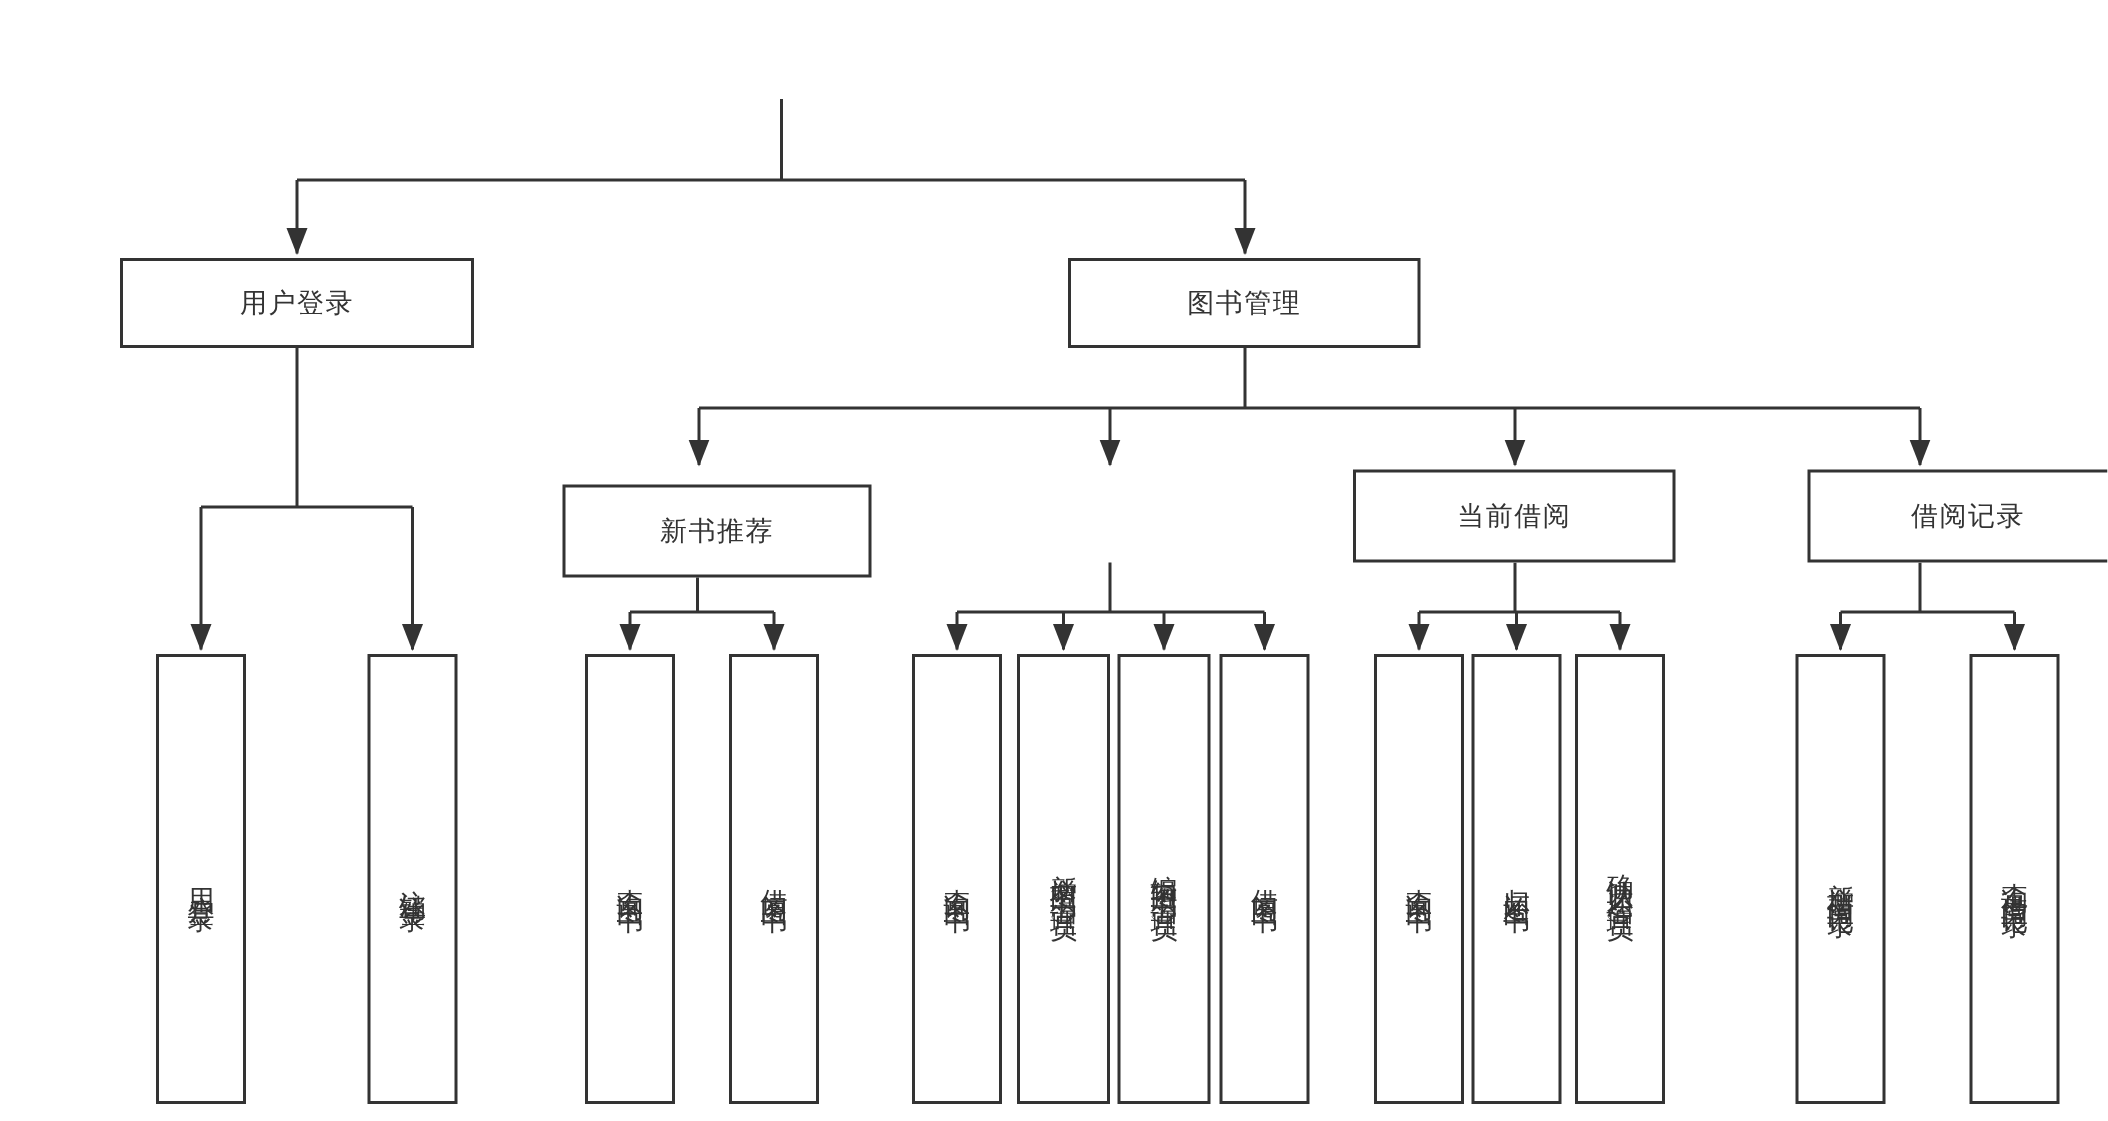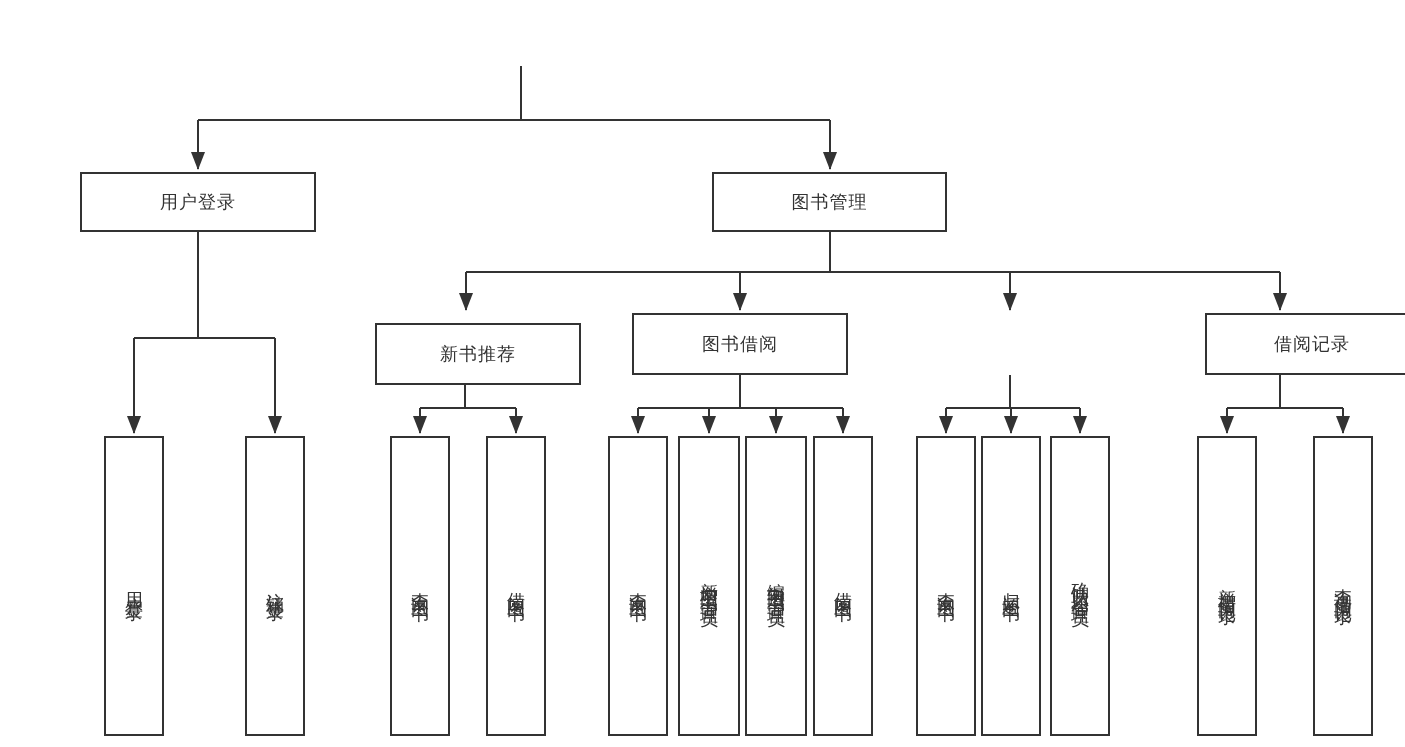--- a/index.html
+++ b/index.html
@@ -98,21 +98,21 @@
       <line x1="1227" y1="408" x2="1227" y2="433" marker-end="url(#arrow)"></line>
       <line x1="1343" y1="408" x2="1343" y2="433" marker-end="url(#arrow)"></line>
     </g>
   </svg>
 
 
   <div class="node hnode" style="left:80px; top:172px; width:236px; height:60px;">用户登录</div>
   <div class="node hnode" style="left:712px; top:172px; width:235px; height:60px;">图书管理</div>
 
   <div class="node hnode" style="left:362px; top:323px; width:206px; height:62px;margin-left:13px;">新书推荐</div>
-  <div class="node hnode" style="left:632px; top:313px; width:216px; height:62px;">图书借阅</div>
+  <div class="node hnode" style="left:902px; top:313px; width:215px; height:62px;">当前借阅</div>
   <div class="node hnode" style="left:1173px; top:313px; width:214px; height:62px;margin-left:32px;">借阅记录</div>
 
   <div class="node vnode" style="left:104px; top:436px; width:60px; height:300px;">
     <span class="vtext">用户登录</span>
   </div>
   <div class="node vnode" style="left:245px; top:436px; width:60px; height:300px;">
     <span class="vtext">注销登录</span>
   </div>
 
   <div class="node vnode" style="left:390px; top:436px; width:60px; height:300px;">

